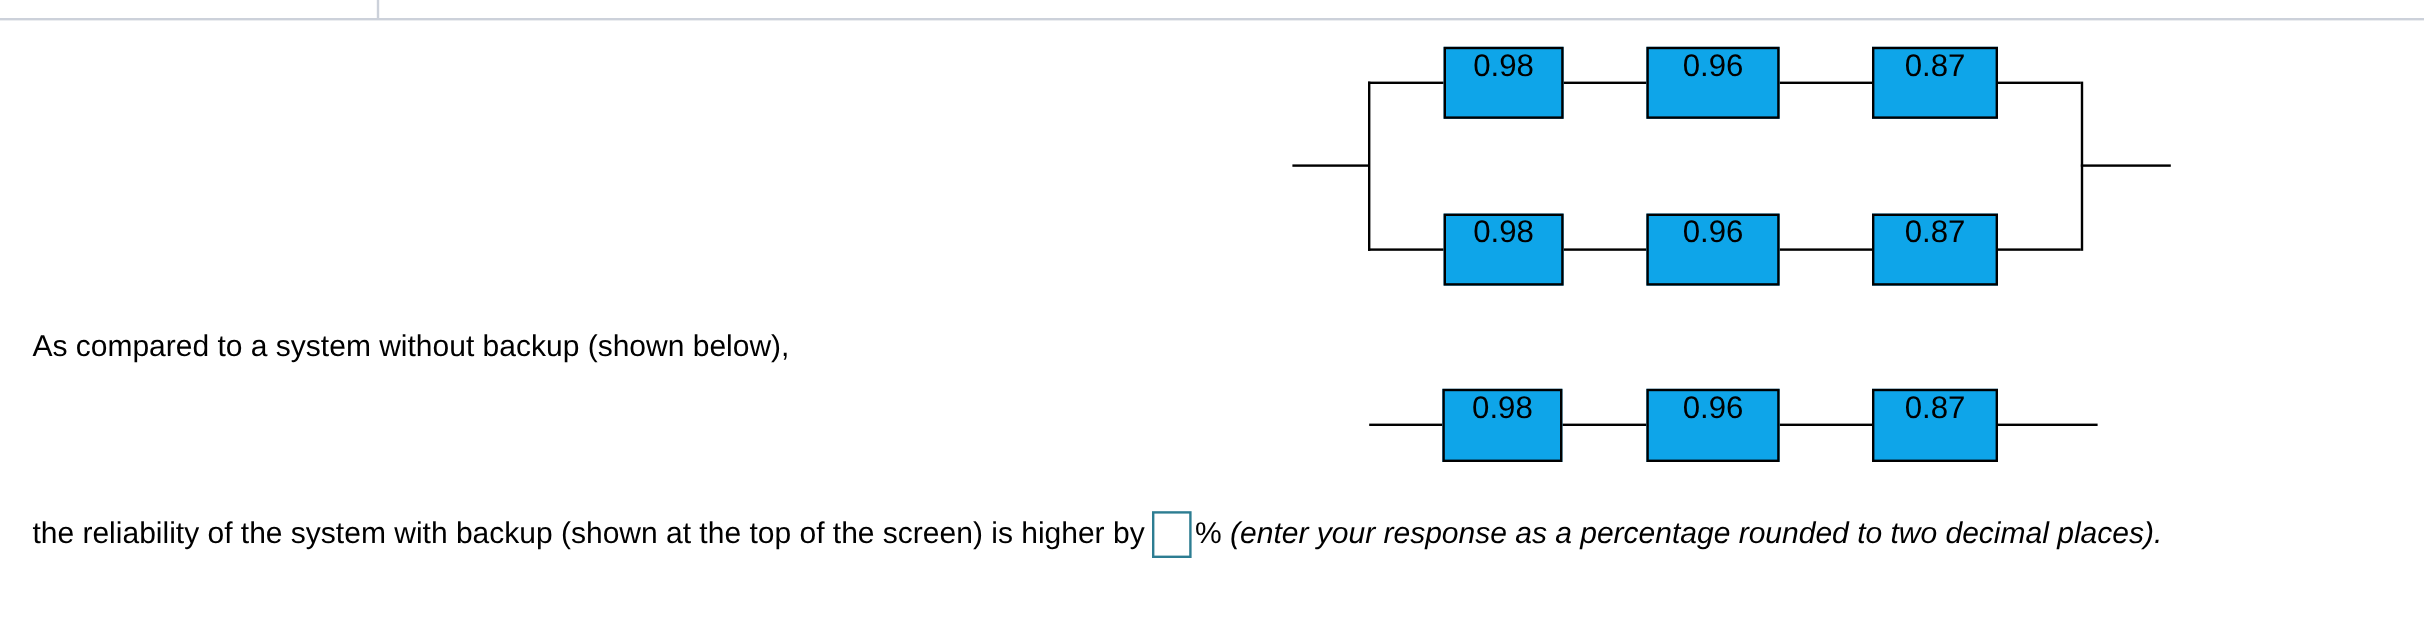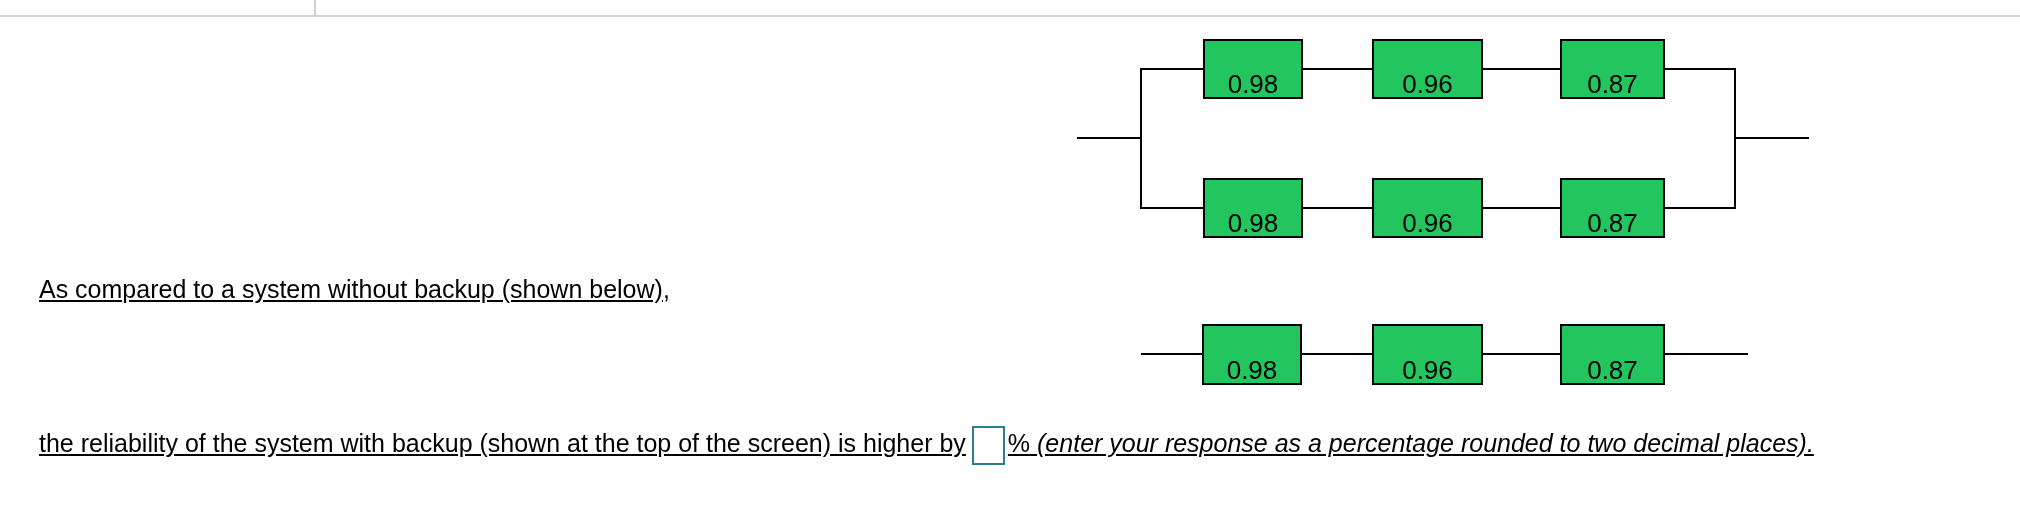--- a/index.html
+++ b/index.html
@@ -29,39 +29,38 @@
     background: #ccd1da;
   }
   
   .diagram { position: absolute; }
   .hline { position: absolute; height: 2px; background: #000; }
   .vline { position: absolute; width: 2px; background: #000; }
   .rbox {
     position: absolute;
     box-sizing: border-box;
     border: 2px solid #000;
-    background: #22c55e;
+    background: #0ea5e9;
     display: flex;
-    align-items: flex-end;
+    align-items: flex-start;
     justify-content: center;
     font-size: 26px;
     line-height: 1;
   }
   
   #diagram-backup { left: 1077px; top: 36px; width: 732px; height: 206px; }
   
   #diagram-series { left: 1141px; top: 324px; width: 610px; height: 62px; }
 
   .question-line {
     position: absolute;
-    left: 39px;
+    left: 27px;
     font-size: 25px;
     line-height: 1.25;
     white-space: nowrap;
-    text-decoration: underline;
   }
   #compare-line { top: 274px; }
   #answer-line { top: 426px; }
   .italic-note { font-style: italic; }
   .answer-input {
     box-sizing: border-box;
     width: 33px;
     height: 39px;
     border: 2px solid #2d7d92;
     background: #ffffff;

